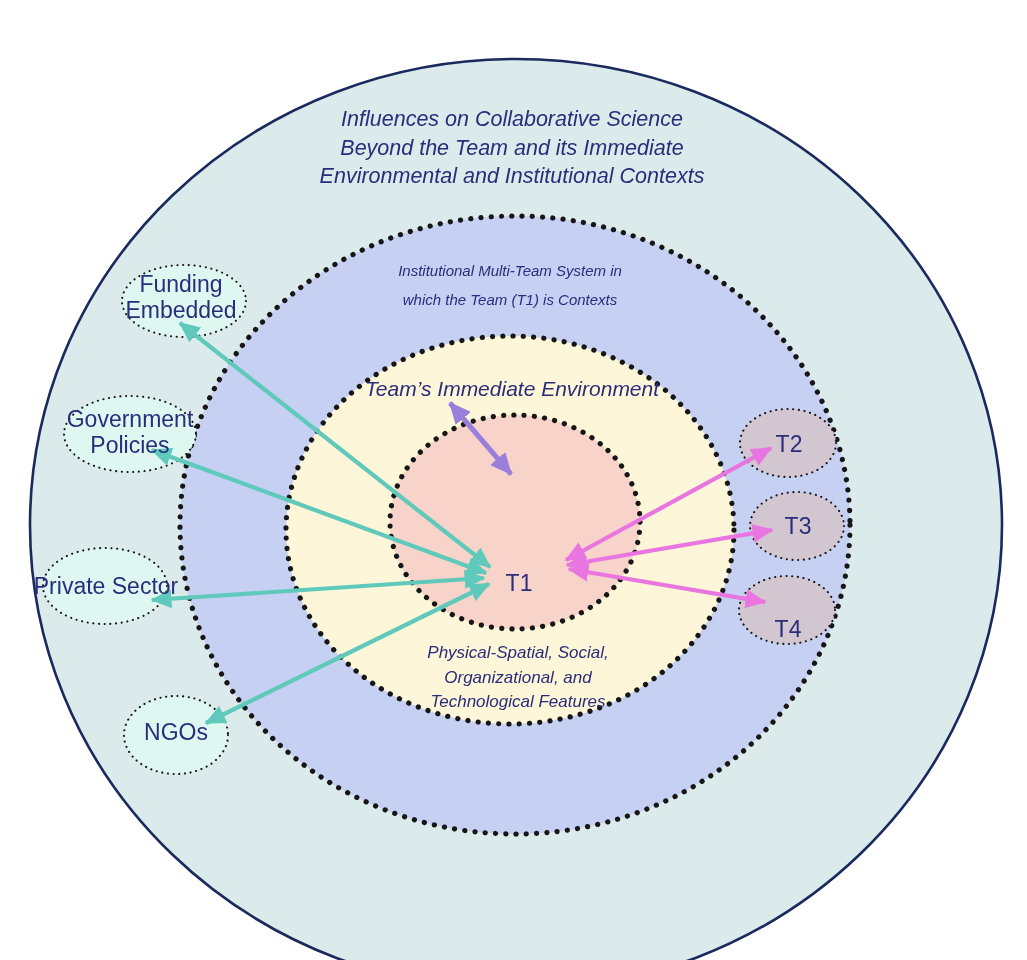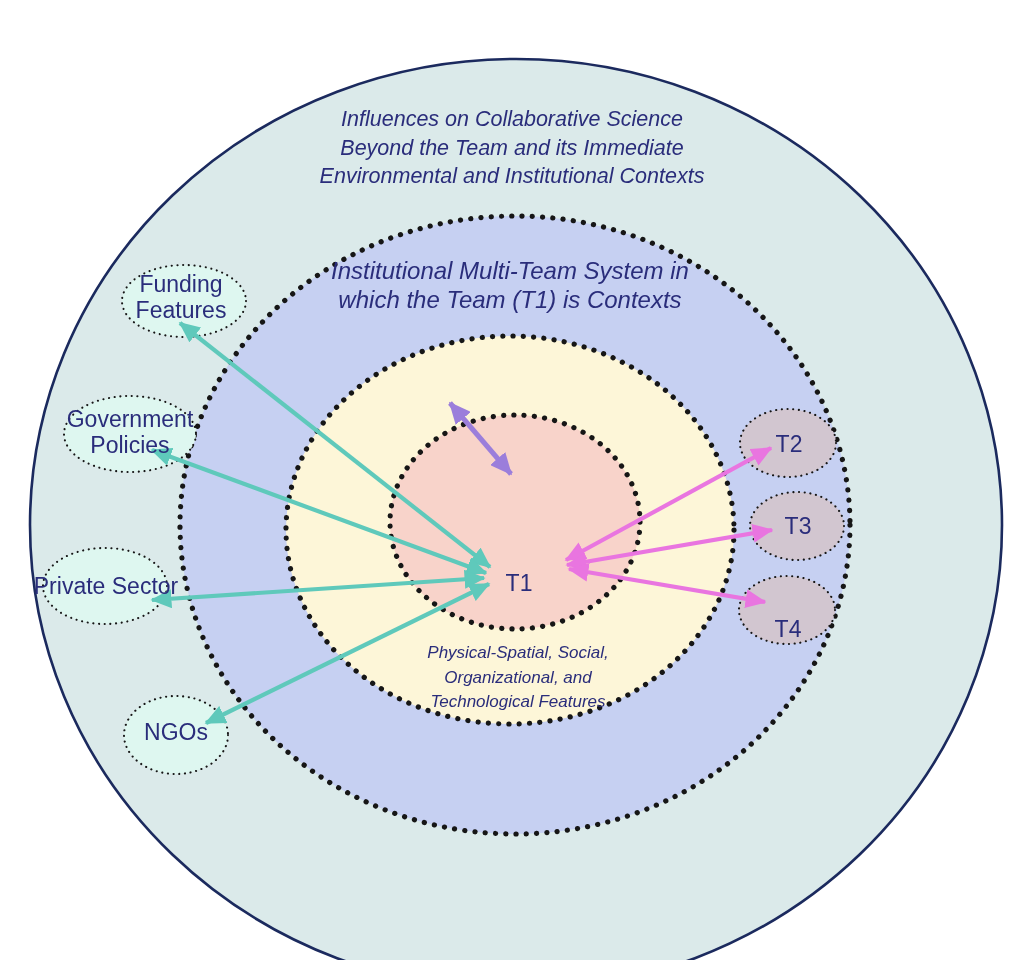--- a/index.html
+++ b/index.html
@@ -16,21 +16,21 @@
   .dotted-fine  { stroke:var(--dot-color,#161616); stroke-width:2.1; stroke-linecap:round; stroke-dasharray:0.1 5.6; }
   .arrow-line   { fill:none; stroke-width:4.2; }
   .arrow-line.thick { stroke-width:5; }
   .lbl {
     position:absolute; transform:translate(-50%,-50%);
     text-align:center; white-space:nowrap;
     color:var(--text-color,#2a2d7b);
   }
   .it { font-style:italic; }
   .f-outer   { font-size:21.5px; line-height:28.5px; }
-  .f-mts     { font-size:24px; line-height:29px; }
+  .f-mts     { font-size:15px; line-height:29px; }
   .f-tie     { font-size:21px;   line-height:24px; }
   .f-itm     { font-size:22px;   line-height:30px; }
   .f-feat    { font-size:17px; line-height:24.5px; }
   .f-ell     { font-size:23px;   line-height:26px; }
   .f-team    { font-size:23px;   line-height:24px; }
 </style>
 </head>
 <body>
 
 <div class="stage">
@@ -78,32 +78,33 @@
     <div>Influences on Collaborative Science</div>
     <div>Beyond the Team and its Immediate</div>
     <div>Environmental and Institutional Contexts</div>
   </div>
 
   <div class="lbl it f-mts" style="left:510px; top:241px;">
     <div>Institutional Multi-Team System in</div>
     <div>which the Team (T1) is Contexts</div>
   </div>
 
+  <div class="lbl it f-tie" style="left:512px; top:345px;">Team’s Immediate Environment</div>
 
   <div class="lbl f-team" style="left:519px; top:539px;">T1</div>
 
   <div class="lbl it f-feat" style="left:518px; top:634px;">
     <div>Physical-Spatial, Social,</div>
     <div>Organizational, and</div>
     <div>Technological Features</div>
   </div>
 
   <div class="lbl f-ell" style="left:181px; top:253px;">
     <div>Funding</div>
-    <div>Features</div>
+    <div>Embedded</div>
   </div>
   <div class="lbl f-ell" style="left:130px; top:388px;">
     <div>Government</div>
     <div>Policies</div>
   </div>
   <div class="lbl f-ell" style="left:106px; top:542px;">Private Sector</div>
   <div class="lbl f-ell" style="left:176px; top:688px;">NGOs</div>
 
   <div class="lbl f-team" style="left:789px; top:400px;">T2</div>
   <div class="lbl f-team" style="left:798px; top:482px;">T3</div>

